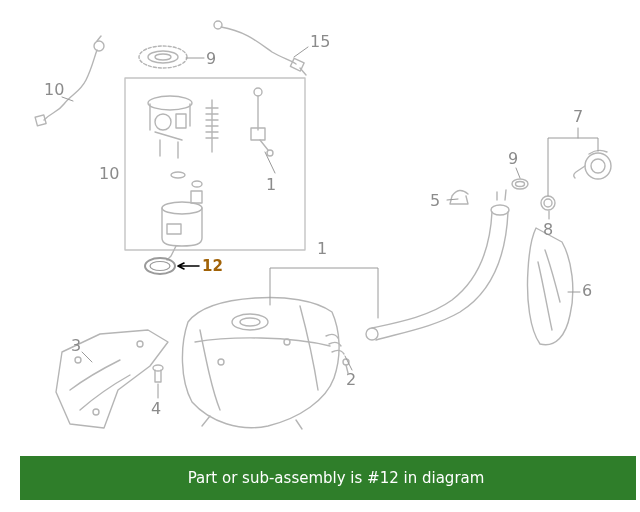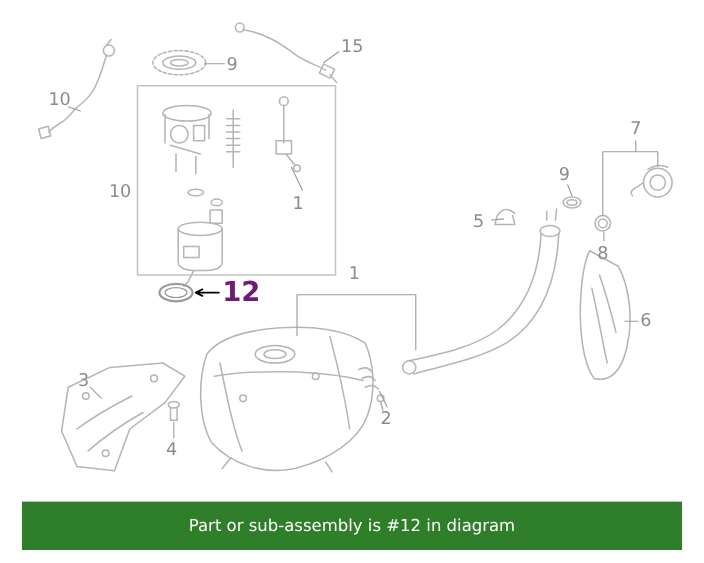--- a/index.html
+++ b/index.html
@@ -6,28 +6,29 @@
   .page {
     position:relative; width:640px; height:512px; background:#ffffff;
     font-family:"DejaVu Sans","Liberation Sans",sans-serif; overflow:hidden;
   }
   .artwork { position:absolute; left:0; top:0; }
   .callout {
     position:absolute; color:#8b8b8b; font-size:16px; line-height:18px;
     user-select:none; white-space:nowrap;
   }
   .highlight-callout {
-    position:absolute; color:#701a75; font-size:25px; font-weight:bold;
+    position:absolute; color:#a16207; font-size:15px; font-weight:bold;
     line-height:20px; white-space:nowrap; display:flex; align-items:center; gap:1px;
   }
   .banner {
     position:absolute; left:20px; top:456px; width:600px; height:44px;
     background:#2f7e2a; color:#ffffff; display:flex; flex-direction:column;
     align-items:center; justify-content:center; font-size:15px; line-height:21px;
     text-align:center;
+    padding-left:16px;
   }
 </style>
 </head>
 <body>
 
 <div class="page">
 
   <svg class="artwork" width="640" height="512" viewBox="0 0 640 512" fill="none" stroke="#b5b5b5" stroke-width="1.4" stroke-linecap="round" stroke-linejoin="round">
 
     <g>

